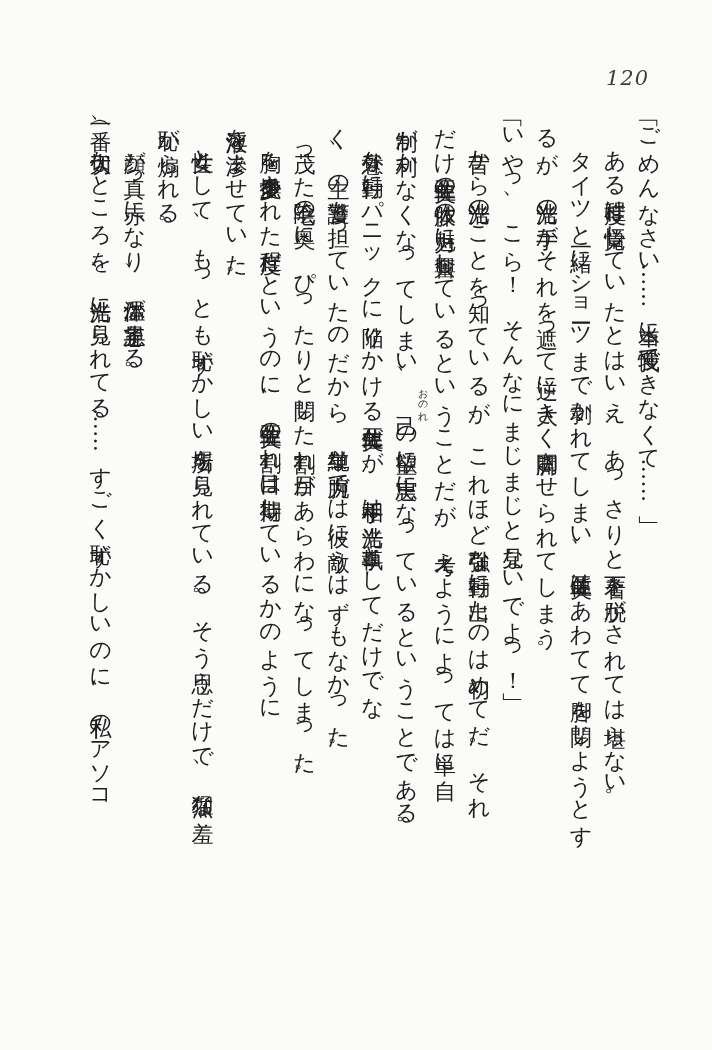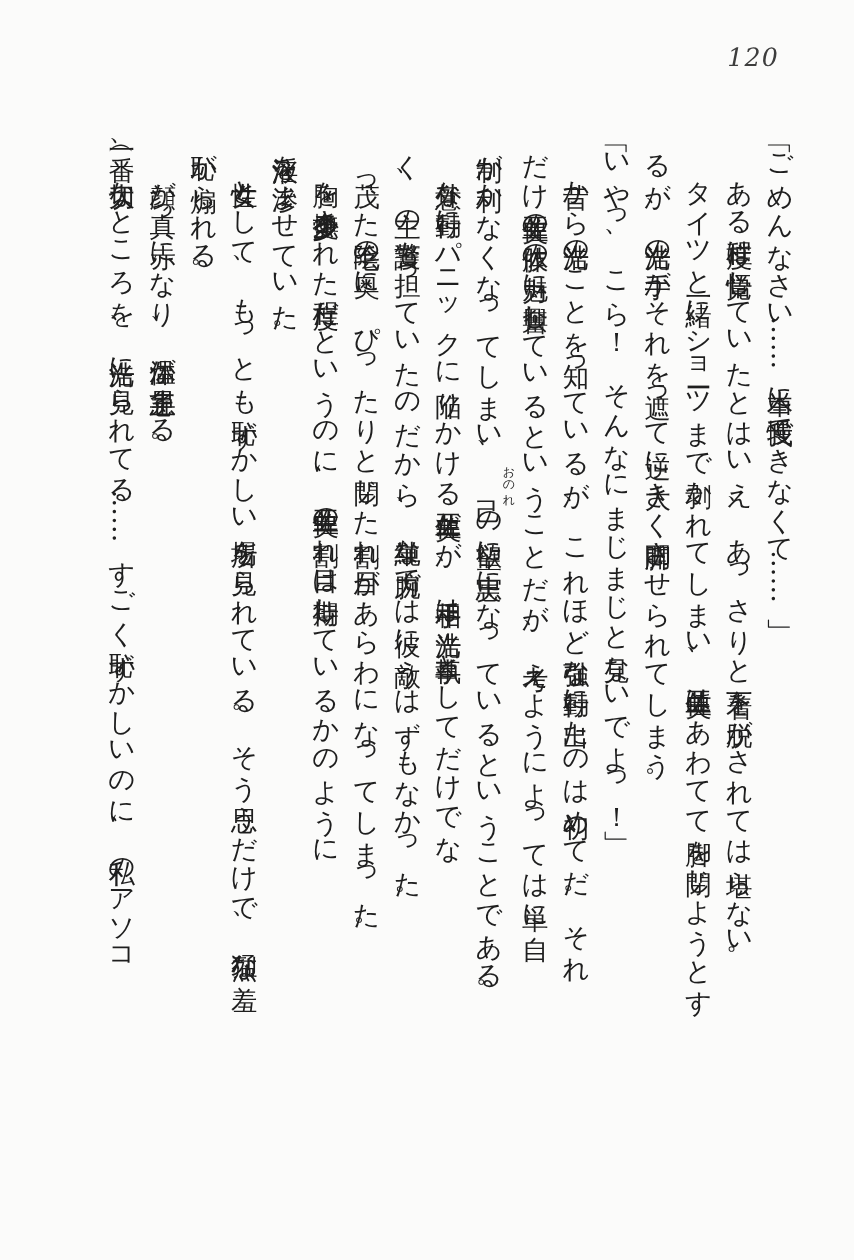--- a/index.html
+++ b/index.html
@@ -14,21 +14,21 @@
     overflow: hidden;
     font-family: "DejaVu Serif", "Liberation Serif", serif;
   }
   .book-page {
     position: absolute;
     inset: 0;
     background: #fbfbfa;
   }
   .page-number {
     position: absolute;
-    top: 38px;
+    top: 68px;
     left: 606px;
     font-size: 21px;
     font-style: italic;
     color: #3d3d3d;
     letter-spacing: 1px;
     line-height: 1;
   }
   .page-text {
     position: absolute;
     top: 113px;

